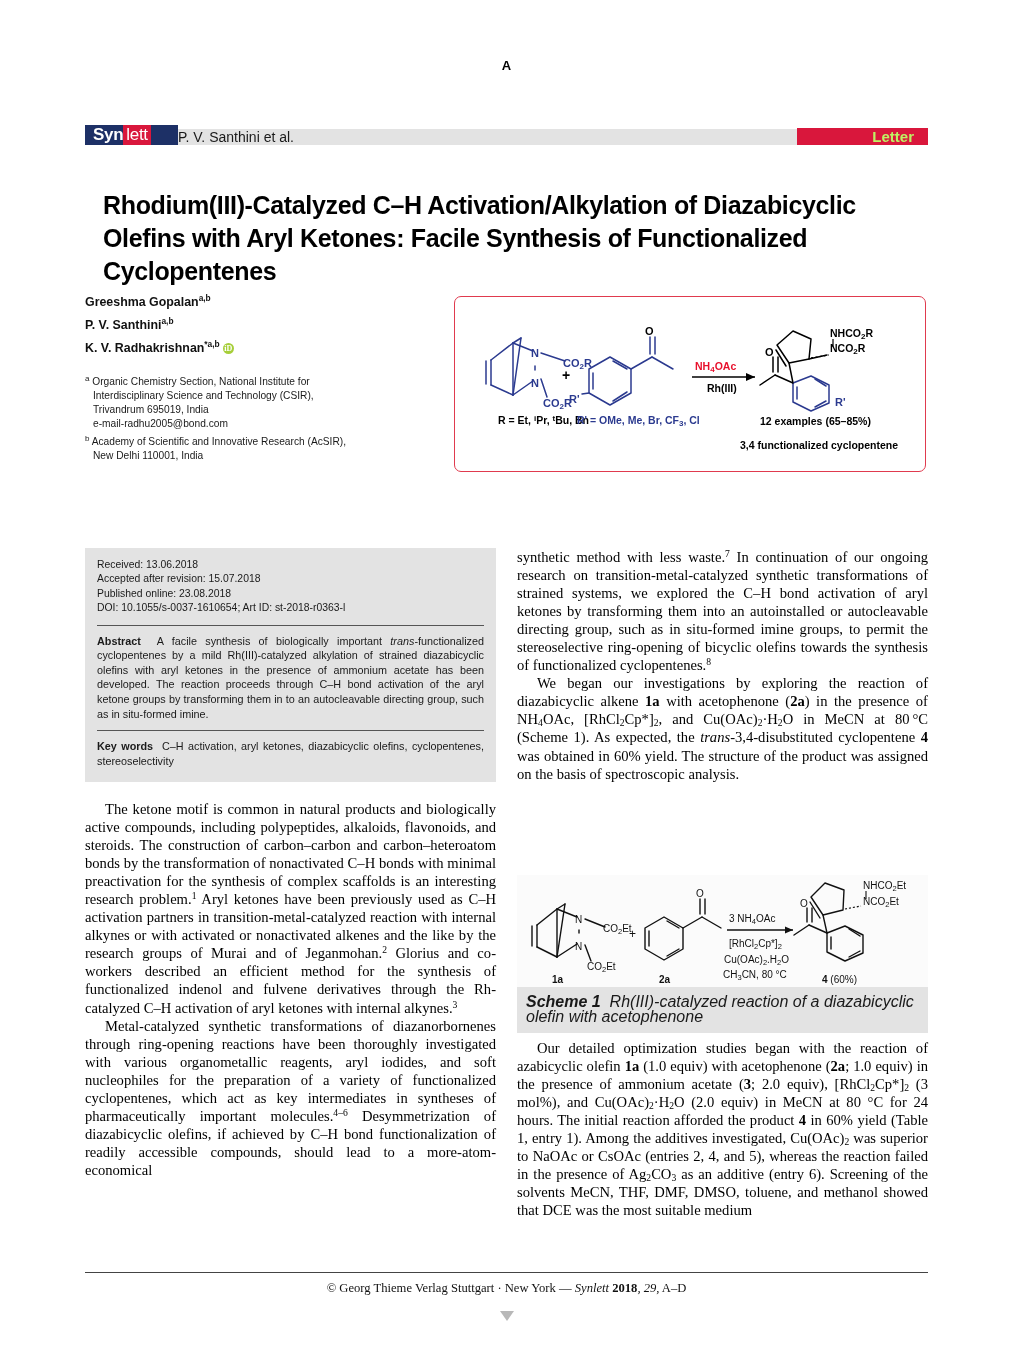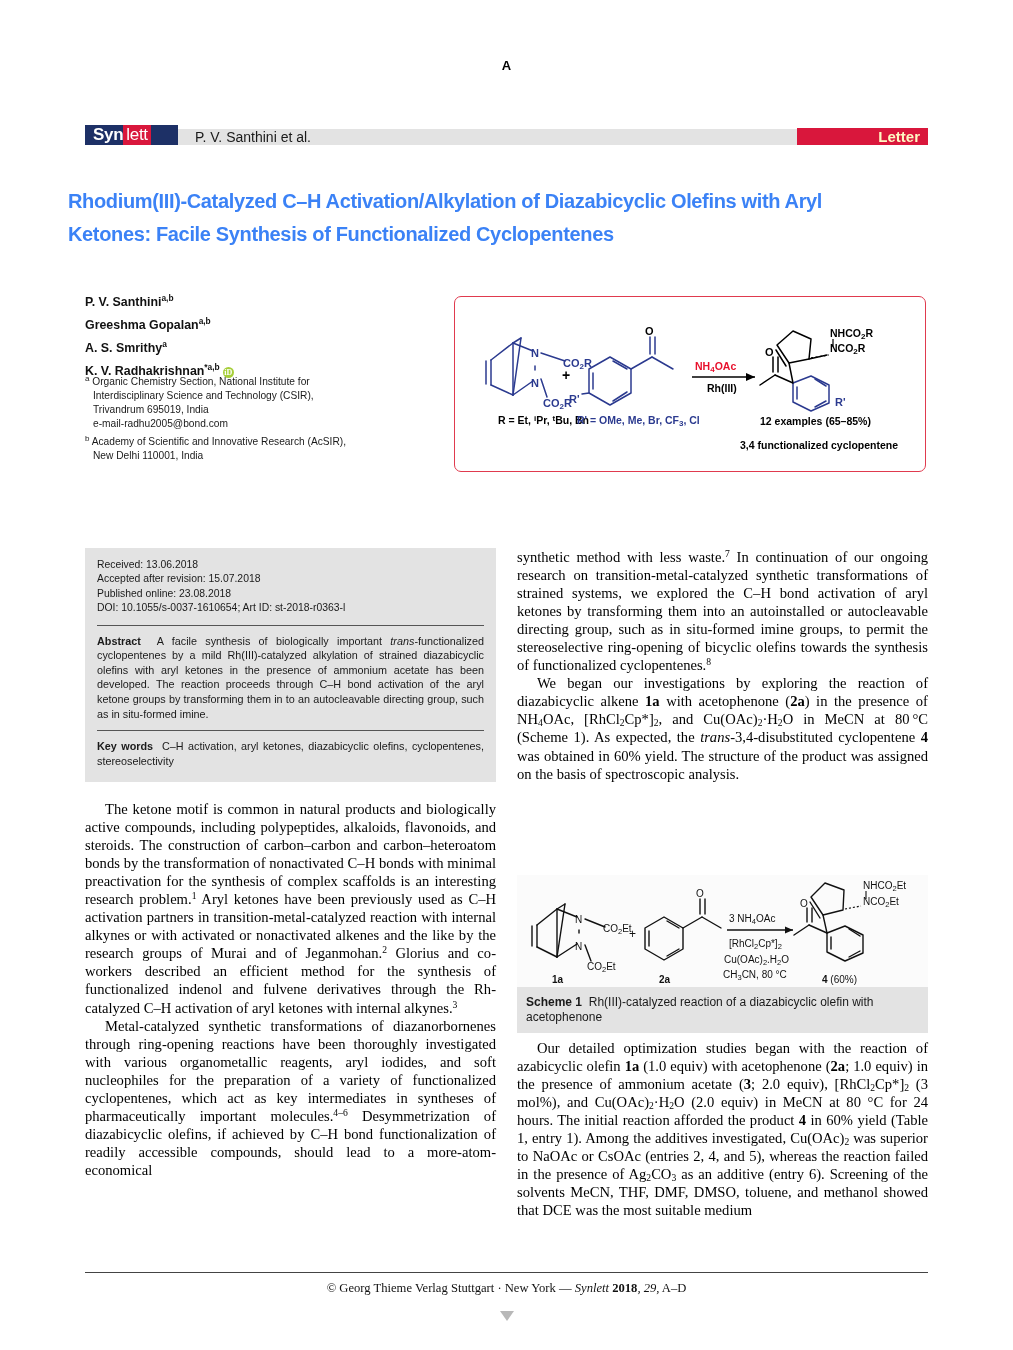--- a/index.html
+++ b/index.html
@@ -56,50 +56,49 @@
     color: #ffffff;
     background: #d9173c;
     padding: 0 3px;
     letter-spacing: -0.3px;
   }
   .header-mid {
     flex: 1;
     background: #e3e3e3;
     display: flex;
     align-items: center;
-    padding-left: 17px;
     font-family: "Liberation Sans", sans-serif;
     font-size: 14px;
     color: #1a1a1a;
   }
   .header-type {
     width: 131px;
     background: #d9173c;
     display: flex;
     align-items: center;
     justify-content: flex-end;
-    padding-right: 8px;
+    padding-right: 14px;
     font-family: "Liberation Sans", sans-serif;
     font-weight: bold;
     font-size: 15px;
-    color: #fef9c3;
+    color: #bef264;
   }
 
   
   .title {
     position: absolute;
     top: 172px;
-    left: 68px;
+    left: 103px;
     width: 840px;
     font-family: "Liberation Sans", sans-serif;
     font-weight: bold;
-    font-size: 20px;
+    font-size: 25px;
     line-height: 33px;
     letter-spacing: -0.35px;
-    color: #3b82f6;
+    color: #000000;
   }
 
   
   .authors {
     position: absolute;
     top: 289px;
     left: 85px;
     width: 330px;
     font-family: "Liberation Sans", sans-serif;
   }
@@ -213,23 +212,24 @@
   .scheme-art {
     position: relative;
     width: 411px;
     height: 112px;
     background: #fbfbfb;
   }
   .scheme-cap {
     background: #e3e3e3;
     padding: 8px 9px 9px 9px;
     font-family: "Liberation Sans", sans-serif;
-    font-size: 12px;
+    font-size: 16px;
     line-height: 14.6px;
     color: #1a1a1a;
+    font-style: italic;
   }
   .scheme-cap b { font-weight: bold; }
 
   
   .footer-rule {
     position: absolute;
     top: 1272px;
     left: 85px;
     width: 843px;
     border-top: 1px solid #444;
@@ -267,27 +267,24 @@
       <span class="brand-lett">lett</span>
   </div>
   <div class="header-mid">P. V. Santhini et al.</div>
   <div class="header-type">Letter</div>
 </div>
 
 <h1 class="title">Rhodium(III)-Catalyzed C–H Activation/Alkylation of Diazabicyclic Olefins with Aryl Ketones: Facile Synthesis of Functionalized Cyclopentenes</h1>
 
 <div class="authors">
   <div class="author-line">
+    <span>Greeshma Gopalan</span><sup>a,b</sup>
+  </div>
+  <div class="author-line">
     <span>P. V. Santhini</span><sup>a,b</sup>
-  </div>
-  <div class="author-line">
-    <span>Greeshma Gopalan</span><sup>a,b</sup>
-  </div>
-  <div class="author-line">
-    <span>A. S. Smrithy</span><sup>a</sup>
   </div>
   <div class="author-line">
     <span>K. V. Radhakrishnan</span><sup>*a,b</sup><span class="orcid">iD</span>
   </div>
 </div>
 
 <div class="affil">
   <p><sup>a</sup> <span>Organic Chemistry Section, National Institute for Interdisciplinary Science and Technology (CSIR), Trivandrum 695019, India</span></p>
   <p class="email">e-mail-radhu2005@bond.com</p>
   <p><sup>b</sup> <span>Academy of Scientific and Innovative Research (AcSIR), New Delhi 110001, India</span></p>

